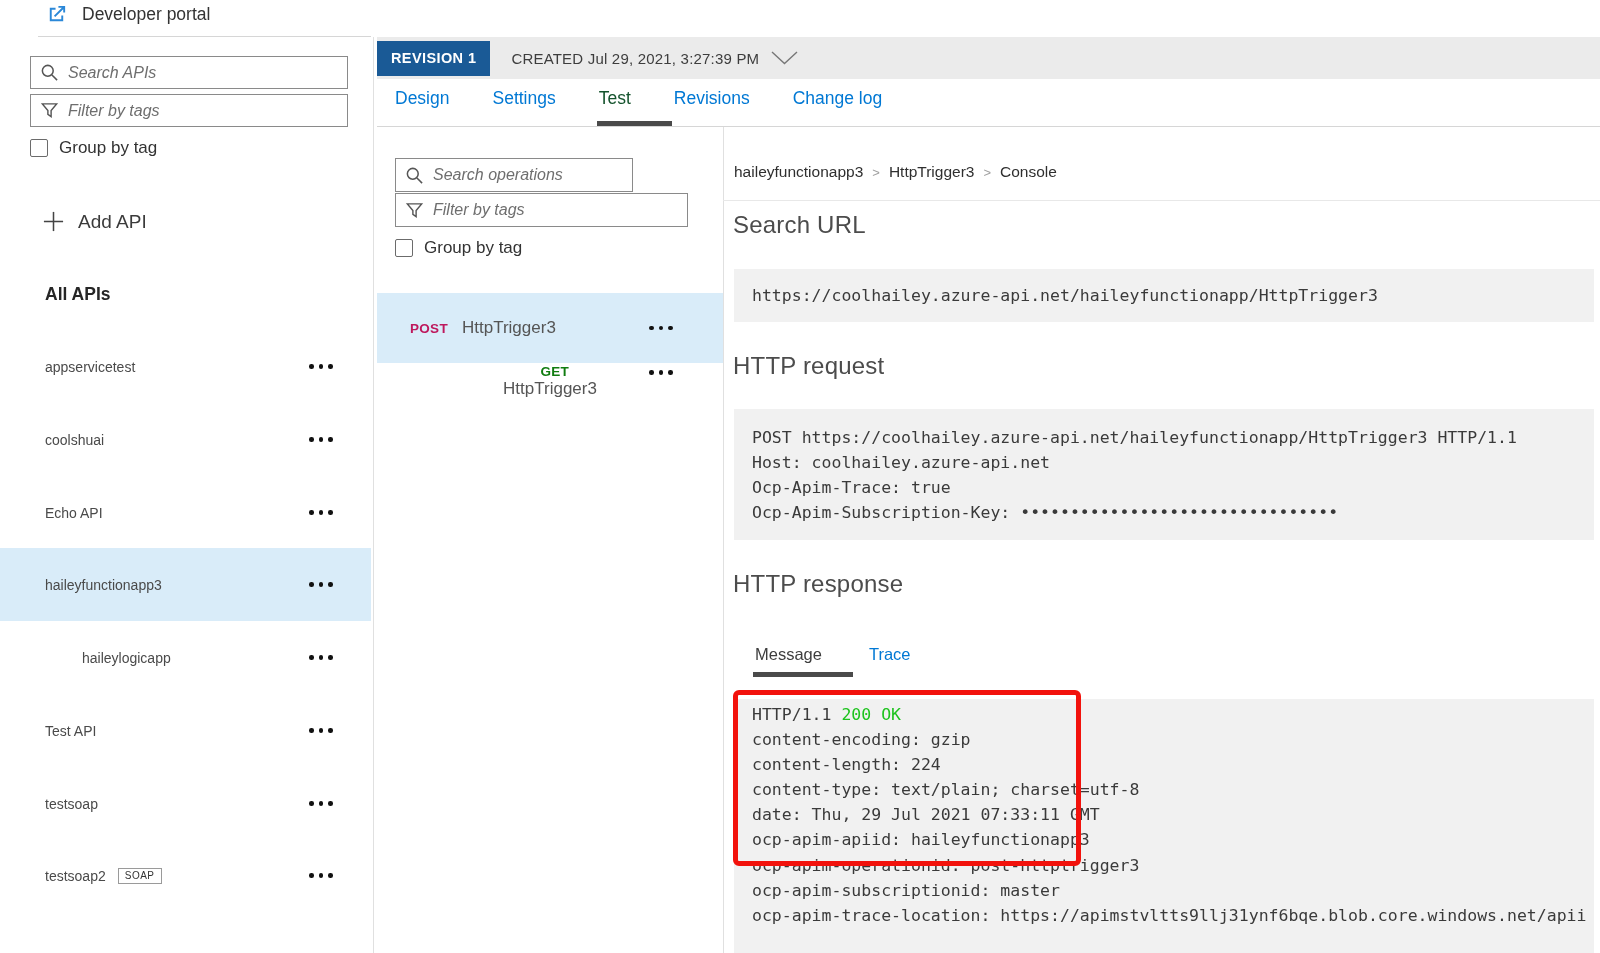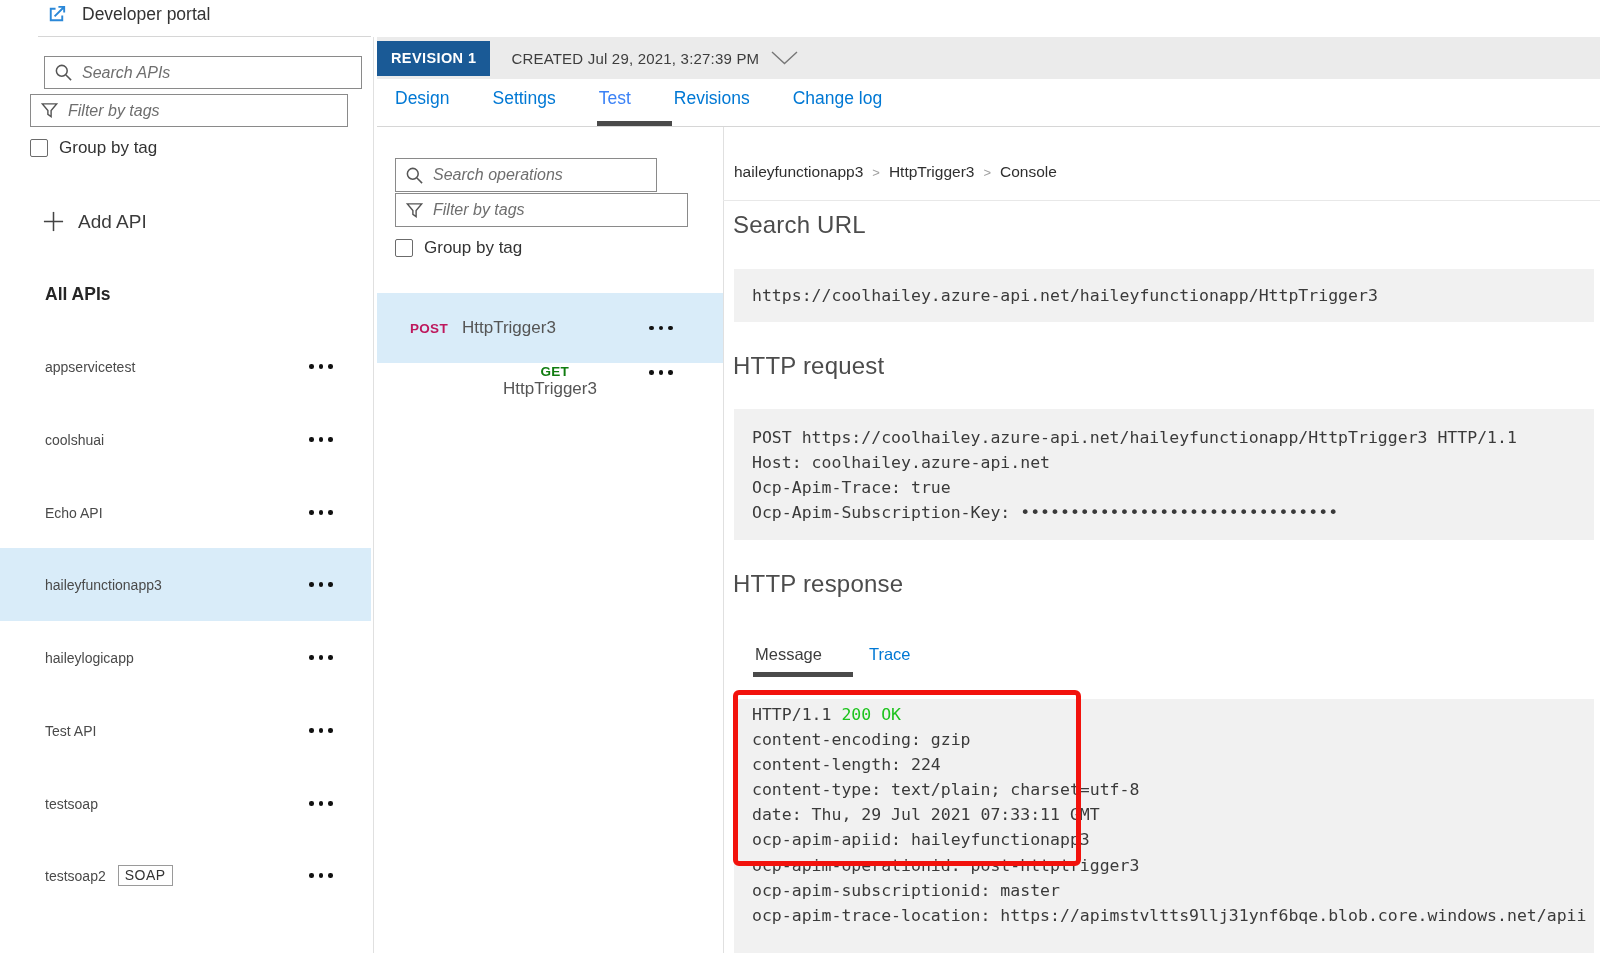--- a/index.html
+++ b/index.html
@@ -23,33 +23,33 @@
   .chk-row { display:flex; align-items:center; gap:11px; font-size:17px; color:#333; }
   .chk { width:18px; height:18px; border:1.5px solid #6b6b6b; border-radius:2px; background:#fff; cursor:pointer; flex:none; }
 
   .add-api { display:flex; align-items:center; gap:13px; font-size:19px; color:#3b3b3b; cursor:pointer; }
 
   .all-apis { font-size:17.5px; font-weight:bold; color:#262626; }
 
   .api-row { left:0; width:371px; height:73px; display:flex; align-items:center; cursor:pointer; }
   .api-row.sel { background:#d9ecf9; }
   .api-row .lbl { margin-left:45px; font-size:14px; color:#4a4a4a; }
-  .soap-badge { display:inline-block; margin-left:12px; border:1px solid #9a9a9a; font-size:14px; color:#333; padding:1px 6px 2px; letter-spacing:.5px; }
+  .soap-badge { display:inline-block; margin-left:12px; border:1px solid #9a9a9a; font-size:10px; color:#333; padding:1px 6px 2px; letter-spacing:.5px; }
   .dots { position:absolute; left:305px; display:flex; gap:5px; cursor:pointer; padding:6px 4px; }
   .dots i { width:4.5px; height:4.5px; border-radius:50%; background:#111; }
 
   
   .rev-bar { left:377px; top:37px; width:1223px; height:42px; background:#ebebeb; display:flex; align-items:center; }
   .rev-badge { height:35px; min-width:111px; background:#1a5a96; color:#fff; font-weight:bold; font-size:14.5px; letter-spacing:.4px; display:flex; align-items:center; justify-content:center; padding:0 14px; }
   .rev-created { margin-left:21px; font-size:15px; color:#3d3d3d; letter-spacing:.2px; }
   .rev-chevron { margin-left:12px; display:flex; align-items:center; cursor:pointer; }
 
   .tabs { left:395px; top:88px; display:flex; }
   .tab { font-size:17.5px; color:#0078d4; margin-right:43px; cursor:pointer; }
-  .tab.active { color:#3b82f6; }
+  .tab.active { color:#14532d; }
   .tab-underline { left:597px; top:121px; width:75px; height:5px; background:#4a4a4a; }
 
   
   .op-row { left:377px; width:346px; height:70px; display:flex; align-items:center; cursor:pointer; }
   .op-row.sel { background:#d9ecf9; }
   .op-method { margin-left:33px; width:52px; font-size:13.5px; font-weight:bold; letter-spacing:.3px; }
   .m-post { color:#be185d; }
   .m-get  { color:#107c10; }
   .op-name { font-size:17px; color:#555; }
   .op-dots { position:absolute; left:268px; display:flex; gap:5px; cursor:pointer; padding:6px 4px; }
@@ -80,21 +80,21 @@
   <span style="display:flex">
     <svg width="23" height="23" viewBox="0 0 24 24" fill="#2b88d8">
         <path d="M14 3h7v7h-2V6.4l-8.3 8.3-1.4-1.4L17.6 5H14V3zM5 5h6v2H7v10h10v-4h2v6H5V5z"></path>
       </svg>
   </span>
   <span>Developer portal</span>
 </div>
 <div class="abs hdiv" style="left:38px; top:36px; width:333px;"></div>
 <div class="abs vdiv" style="left:373px; top:37px; height:916px;"></div>
 
-<div class="abs input-box" style="left:44px; top:56px; width:318px; height:33px;">
+<div class="abs input-box" style="left:30px; top:56px; width:318px; height:33px;">
   <span style="display:flex">
     <svg width="19" height="19" viewBox="0 0 20 20" fill="none" stroke="#555" stroke-width="1.6">
         <circle cx="8.2" cy="8.2" r="5.7"></circle>
         <line x1="12.6" y1="12.6" x2="18" y2="18"></line>
       </svg>
   </span>
   <input placeholder="Search APIs" style="">
 </div>
 <div class="abs input-box" style="left:30px; top:94px; width:318px; height:33px;">
   <span style="display:flex">
@@ -146,21 +146,21 @@
     </span>
 </div>
 <div class="abs api-row sel" style="top:548px;">
   <span class="lbl">haileyfunctionapp3</span>
   <span class="dots">
       <i></i>
       <i></i>
       <i></i>
     </span>
 </div>
-<div class="abs api-row" style="top:621px;">
+<div class="abs api-row" style="top:621px;padding-left:37px;">
   <span class="lbl">haileylogicapp</span>
   <span class="dots">
       <i></i>
       <i></i>
       <i></i>
     </span>
 </div>
 <div class="abs api-row" style="top:694px;">
   <span class="lbl">Test API</span>
   <span class="dots">
@@ -200,21 +200,21 @@
 <div class="abs tabs">
   <span class="tab">Design</span>
   <span class="tab">Settings</span>
   <span class="tab active">Test</span>
   <span class="tab">Revisions</span>
   <span class="tab">Change log</span>
 </div>
 <div class="abs tab-underline"></div>
 <div class="abs hdiv" style="left:377px; top:126px; width:1223px;"></div>
 
-<div class="abs input-box" style="left:395px; top:158px; width:262px; height:34px;">
+<div class="abs input-box" style="left:395px; top:158px; width:238px; height:34px;">
   <span style="display:flex">
     <svg width="19" height="19" viewBox="0 0 20 20" fill="none" stroke="#555" stroke-width="1.6">
         <circle cx="8.2" cy="8.2" r="5.7"></circle>
         <line x1="12.6" y1="12.6" x2="18" y2="18"></line>
       </svg>
   </span>
   <input placeholder="Search operations" style="">
 </div>
 <div class="abs input-box" style="left:395px; top:193px; width:293px; height:34px;">
   <span style="display:flex">

